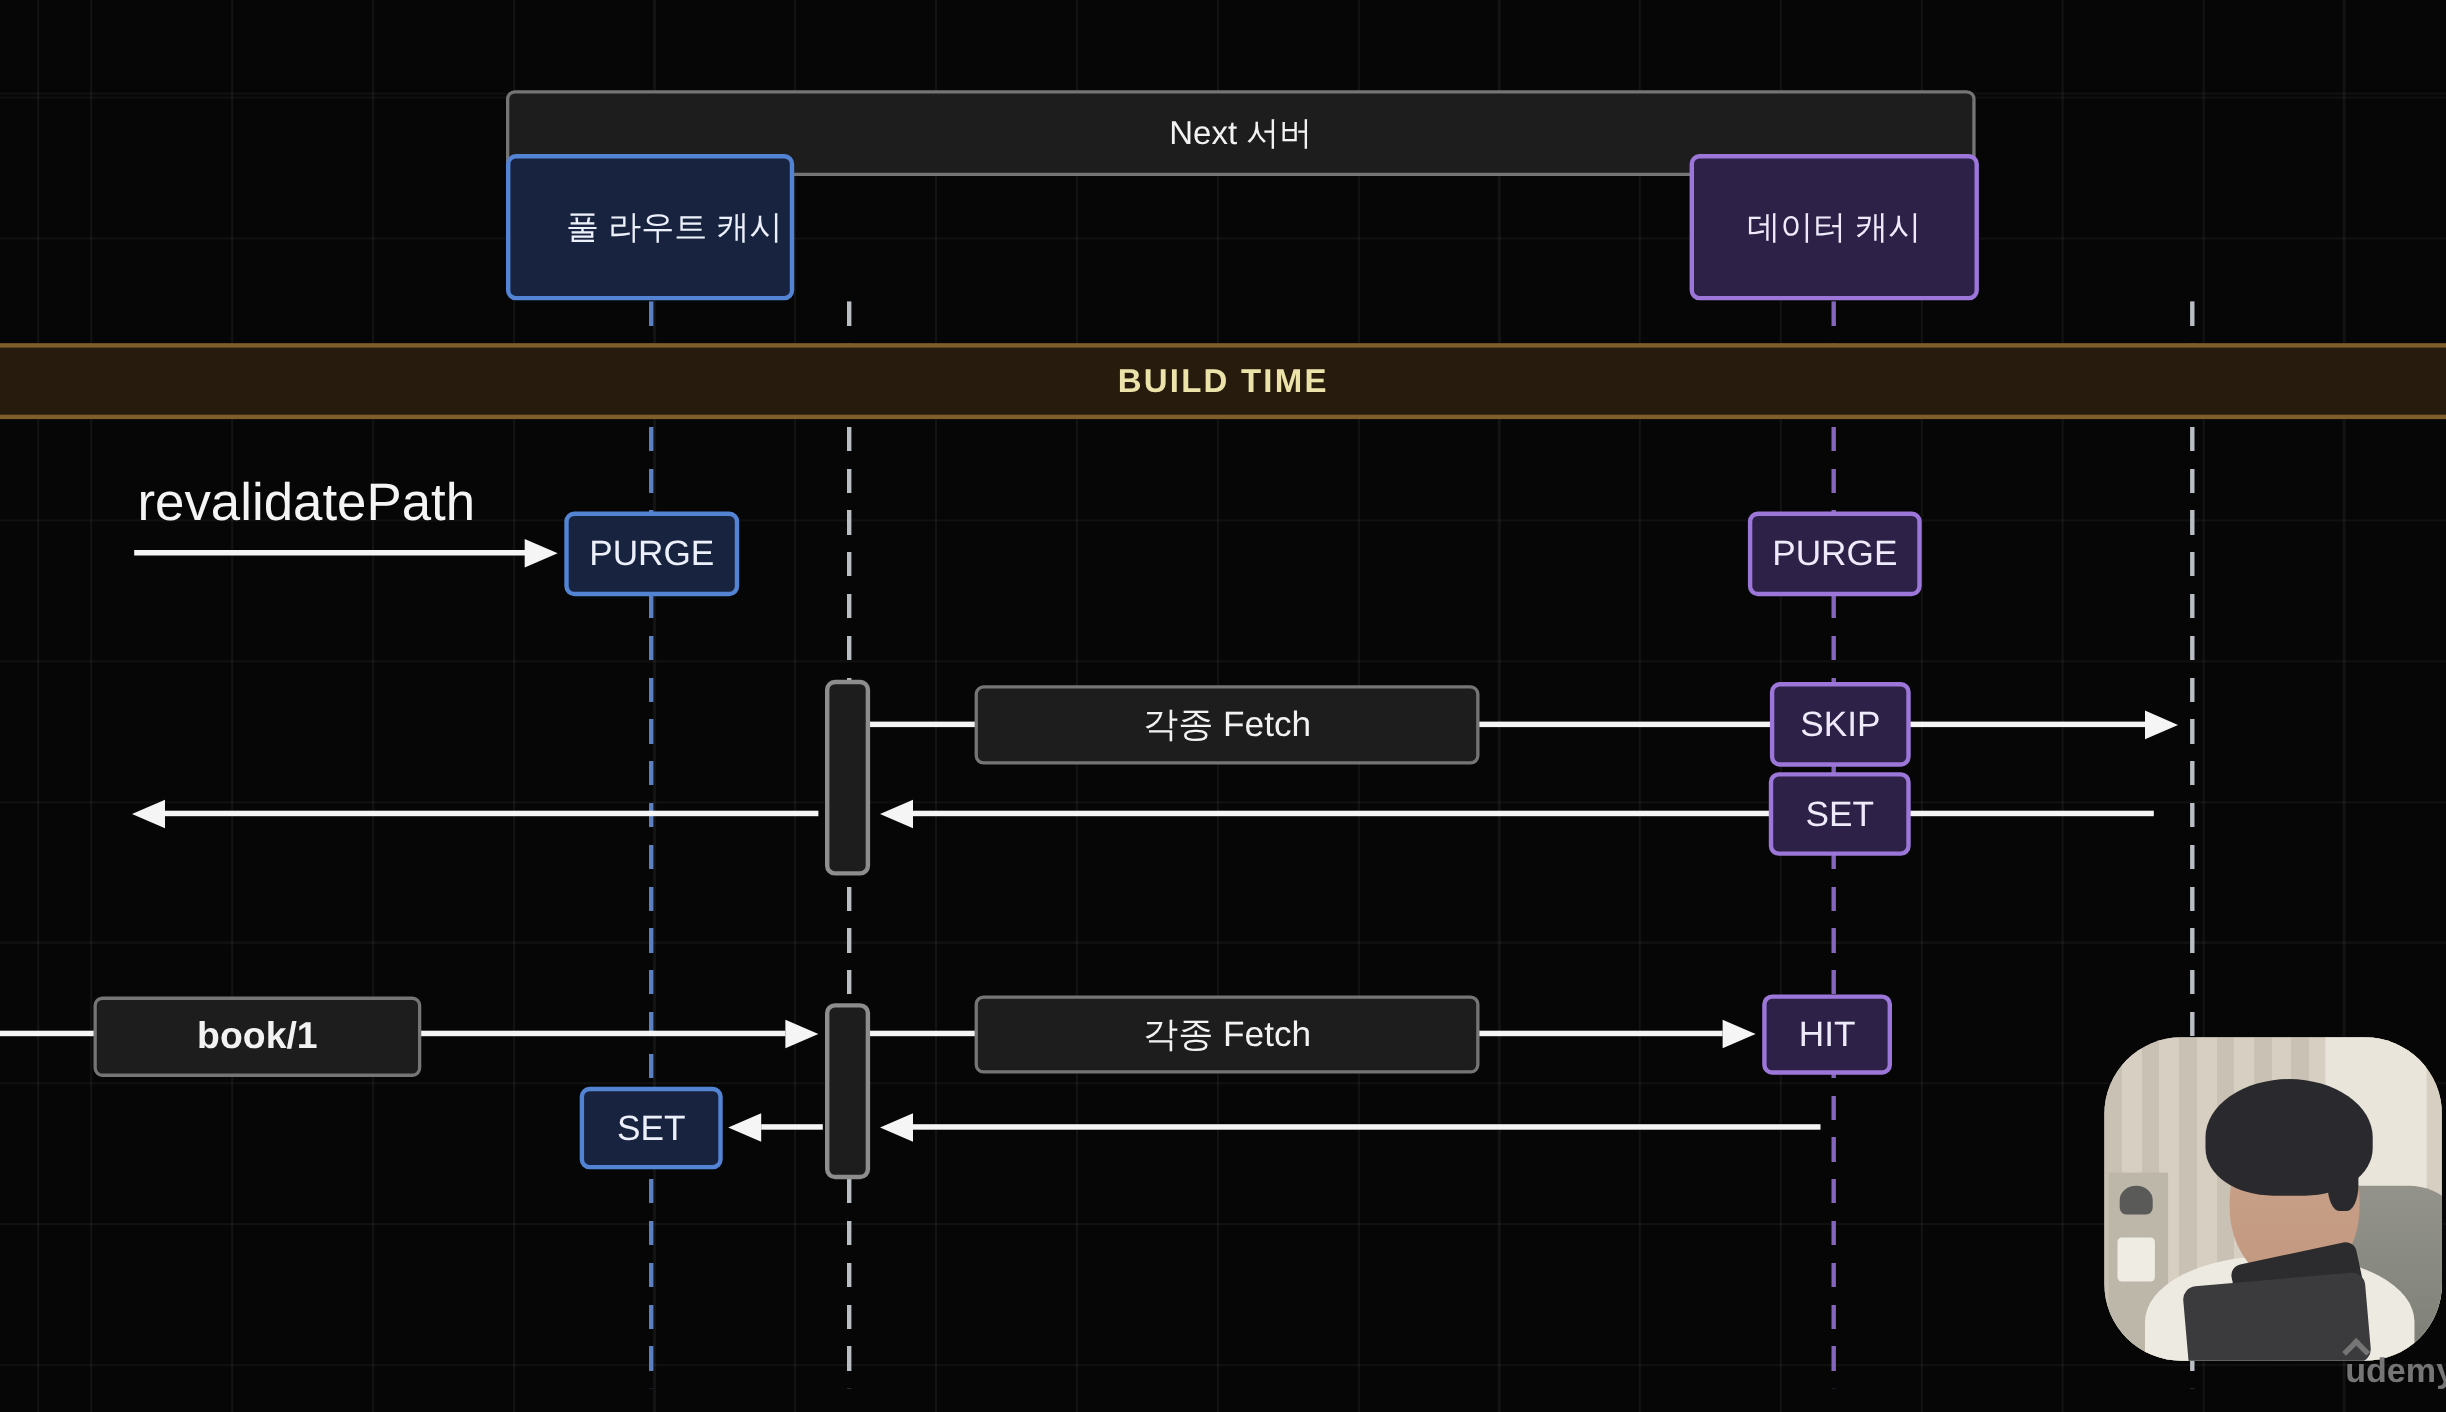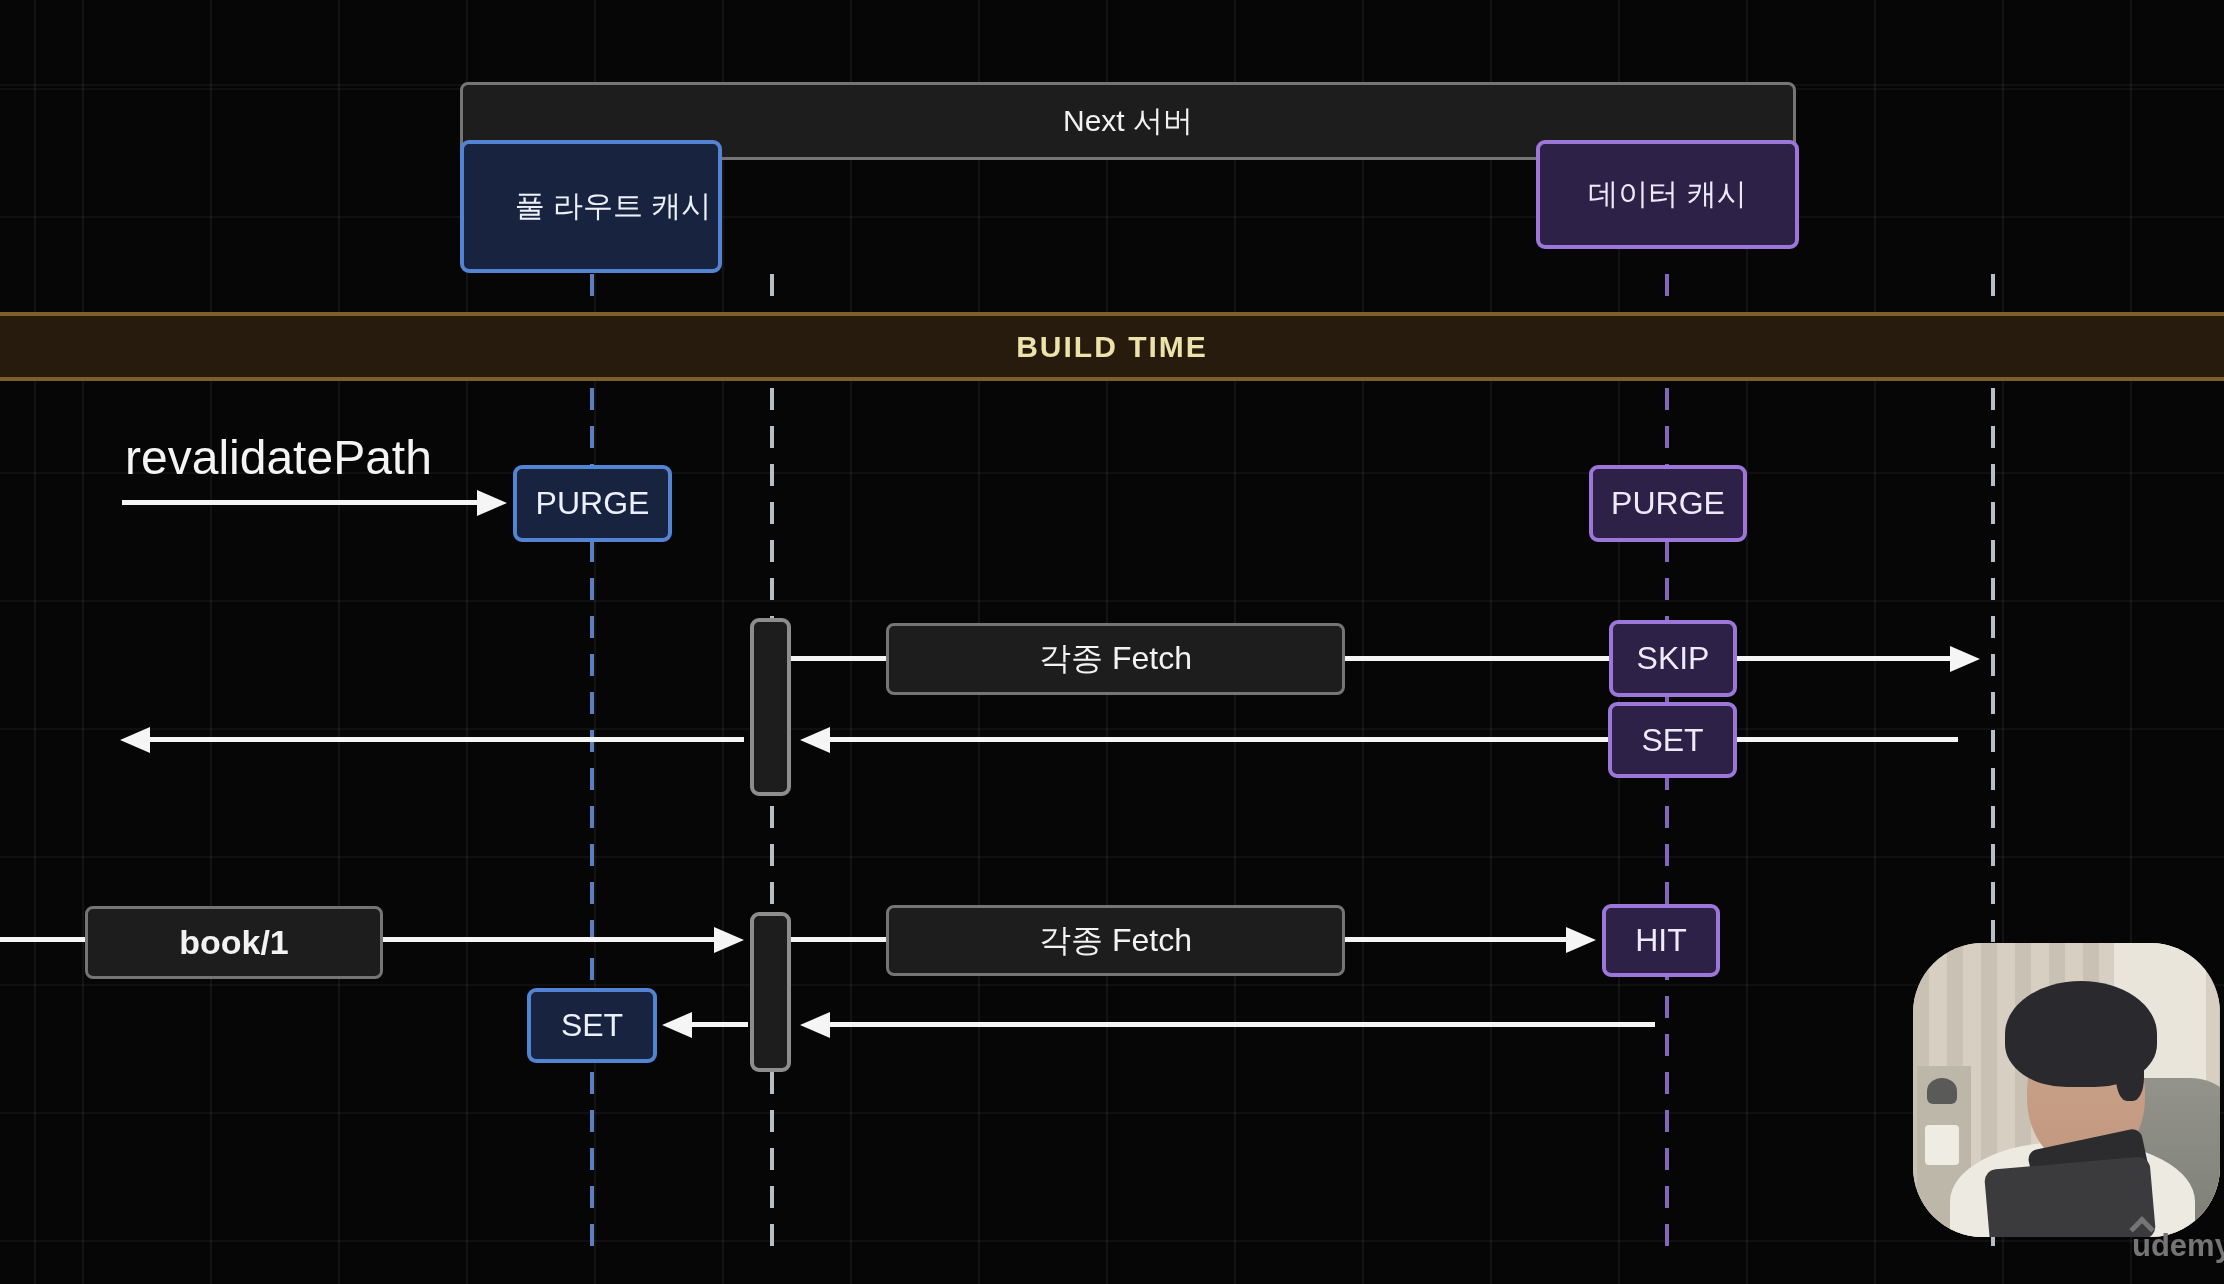--- a/index.html
+++ b/index.html
@@ -73,21 +73,21 @@
   <div class="abs band">
     <span>BUILD TIME</span>
   </div>
 
   <div class="abs box gray" style="left:460px;top:46px;width:1336px;height:78px;margin-top:36px;">
     <span>Next 서버</span>
   </div>
   <div class="abs box blue" style="left:460px;top:140px;width:262px;height:133px;font-size:30px;padding-left:44px;">
     <span>풀 라우트 캐시</span>
   </div>
-  <div class="abs box purple" style="left:1536px;top:140px;width:263px;height:109px;font-size:30px;">
+  <div class="abs box purple" style="left:1536px;top:140px;width:263px;height:133px;font-size:30px;">
     <span>데이터 캐시</span>
   </div>
 
   <div class="abs freelabel" style="left:125px;top:430px;">revalidatePath</div>
   <div class="abs line" style="left:122px;top:500px;width:357px;"></div>
   <div class="abs ah ah-r" style="left:477px;top:490px;"></div>
   <div class="abs box blue" style="left:513px;top:465px;width:159px;height:77px;">
     <span>PURGE</span>
   </div>
   <div class="abs box purple" style="left:1589px;top:465px;width:158px;height:77px;">

